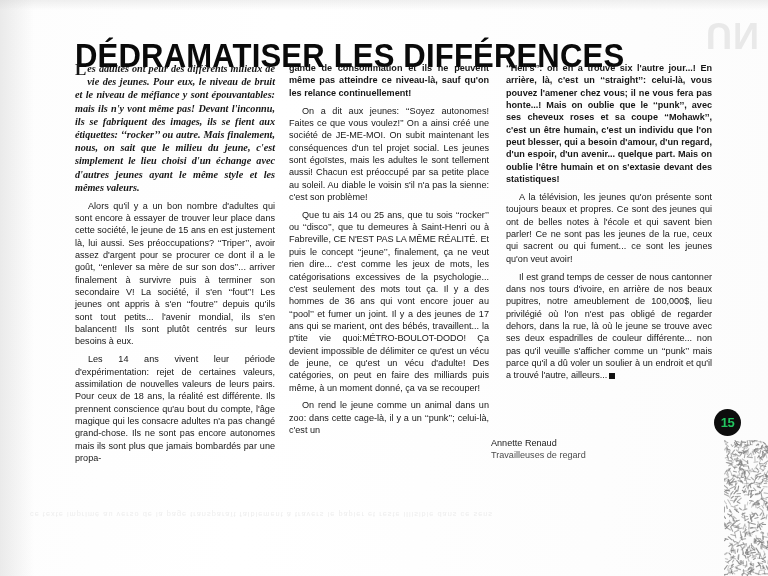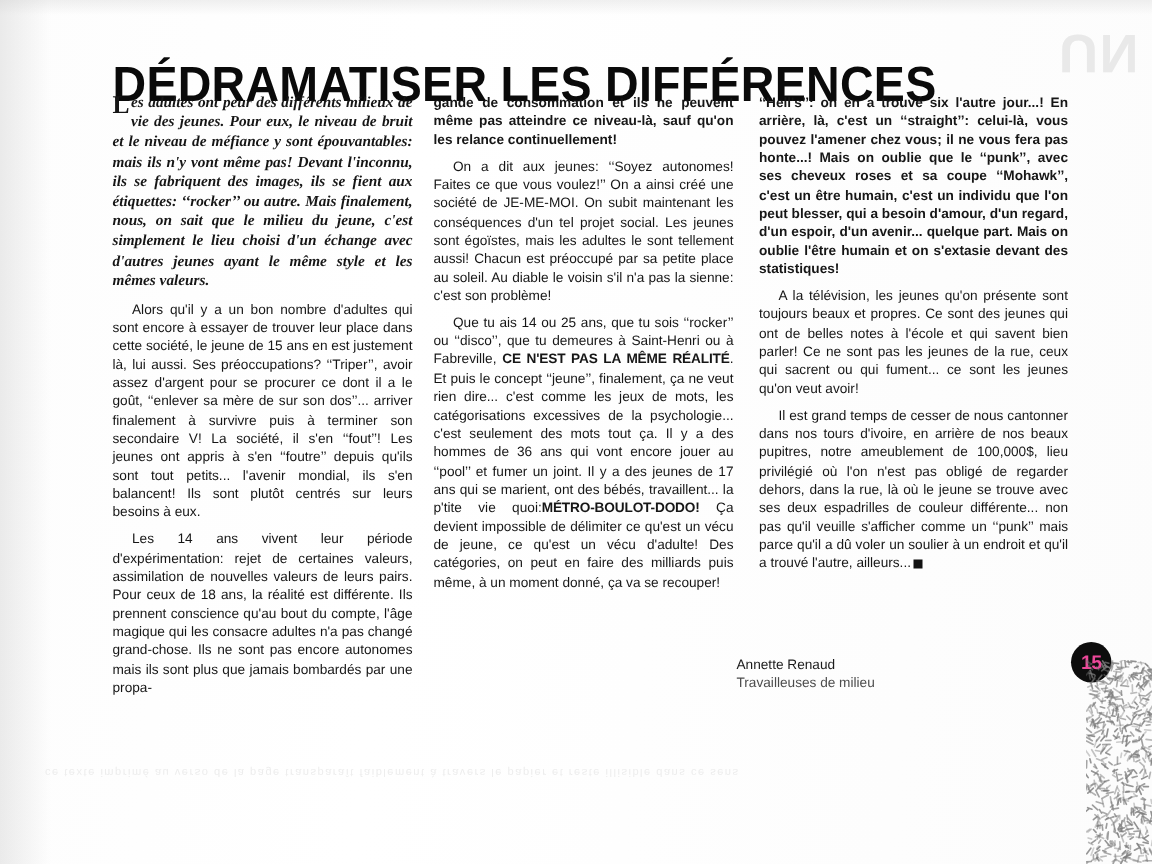--- a/index.html
+++ b/index.html
@@ -123,21 +123,21 @@
     float: left;
     font-family: "Liberation Serif", serif;
     font-style: normal;
     font-weight: 700;
     font-size: 17px;
     line-height: 13px;
     padding: 1px 1px 0 0;
     margin-right: 0px;
   }
 
-  b, strong { font-weight: 700; letter-spacing: -0.1px; }
+  b, strong { font-weight: 400; letter-spacing: -0.1px; }
 
   .endmark {
     display: inline-block;
     width: 6px;
     height: 6px;
     background: #111;
     vertical-align: -0.5px;
     margin-left: 2px;
   }
 
@@ -153,26 +153,26 @@
     padding-right: 6px;
   }
   #byline .role {
     color: #4c4c4c;
   }
 
   
   #folio {
     position: absolute;
     left: 714px;
-    top: 428px;
+    top: 409px;
     width: 27px;
     height: 27px;
     border-radius: 50%;
     background: #0d0d0d;
-    color: #ec4899;
+    color: #22c55e;
     font-size: 13px;
     font-weight: 700;
     display: flex;
     align-items: center;
     justify-content: center;
     letter-spacing: -0.4px;
   }
 
   
   #speckle {
@@ -207,33 +207,34 @@
     <p>Les 14 ans vivent leur période d'expérimentation: rejet de certaines valeurs, assimilation de nouvelles valeurs de leurs pairs. Pour ceux de 18 ans, la réalité est différente. Ils prennent conscience qu'au bout du compte, l'âge magique qui les consacre adultes n'a pas changé grand-chose. Ils ne sont pas encore autonomes mais ils sont plus que jamais bombardés par une propa-</p>
   </div>
 
   <div class="col" id="col-2">
     <p class="no-indent">gande de consommation et ils ne peuvent même pas atteindre ce niveau-là, sauf qu'on les relance continuellement!</p>
 
     <p>On a dit aux jeunes: ‘‘Soyez autonomes! Faites ce que vous voulez!’’ On a ainsi créé une société de JE-ME-MOI. On subit maintenant les conséquences d'un tel projet social. Les jeunes sont égoïstes, mais les adultes le sont tellement aussi! Chacun est préoccupé par sa petite place au soleil. Au diable le voisin s'il n'a pas la sienne: c'est son problème!</p>
 
     <p><span>Que tu ais 14 ou 25 ans, que tu sois ‘‘rocker’’ ou ‘‘disco’’, que tu demeures à Saint-Henri ou à Fabreville, </span><b>CE N'EST PAS LA MÊME RÉALITÉ</b><span>. Et puis le concept ‘‘jeune’’, finalement, ça ne veut rien dire... c'est comme les jeux de mots, les catégorisations excessives de la psychologie... c'est seulement des mots tout ça. Il y a des hommes de 36 ans qui vont encore jouer au ‘‘pool’’ et fumer un joint. Il y a des jeunes de 17 ans qui se marient, ont des bébés, travaillent... la p'tite vie quoi:</span><b>MÉTRO-BOULOT-DODO!</b><span> Ça devient impossible de délimiter ce qu'est un vécu de jeune, ce qu'est un vécu d'adulte! Des catégories, on peut en faire des milliards puis même, à un moment donné, ça va se recouper!</span></p>
 
+    <p>On rend le jeune comme un animal dans un zoo: dans cette cage-là, il y a un ‘‘punk’’; celui-là, c'est un</p>
   </div>
 
   <div class="col" id="col-3">
     <p class="no-indent">‘‘Hell's’’: on en a trouvé six l'autre jour...! En arrière, là, c'est un ‘‘straight’’: celui-là, vous pouvez l'amener chez vous; il ne vous fera pas honte...! Mais on oublie que le ‘‘punk’’, avec ses cheveux roses et sa coupe ‘‘Mohawk’’, c'est un être humain, c'est un individu que l'on peut blesser, qui a besoin d'amour, d'un regard, d'un espoir, d'un avenir... quelque part. Mais on oublie l'être humain et on s'extasie devant des statistiques!</p>
 
     <p>A la télévision, les jeunes qu'on présente sont toujours beaux et propres. Ce sont des jeunes qui ont de belles notes à l'école et qui savent bien parler! Ce ne sont pas les jeunes de la rue, ceux qui sacrent ou qui fument... ce sont les jeunes qu'on veut avoir!</p>
 
     <p><span>Il est grand temps de cesser de nous cantonner dans nos tours d'ivoire, en arrière de nos beaux pupitres, notre ameublement de 100,000$, lieu privilégié où l'on n'est pas obligé de regarder dehors, dans la rue, là où le jeune se trouve avec ses deux espadrilles de couleur différente... non pas qu'il veuille s'afficher comme un ‘‘punk’’ mais parce qu'il a dû voler un soulier à un endroit et qu'il a trouvé l'autre, ailleurs...</span><span class="endmark"></span></p>
   </div>
 
   <div id="byline">
     <div>Annette Renaud</div>
-    <div class="role">Travailleuses de milieu</div>
+    <div class="role">Travailleuses de regard</div>
   </div>
 
   <div id="folio">15</div>
 
   <div id="speckle">
     <svg width="44" height="136" viewBox="0 0 44 136" aria-hidden="true">
       <g id="speckle-group" stroke="#7d7d7d" stroke-width="1.1" stroke-linecap="round">
           <line x1="21.11" y1="50.83" x2="22.67" y2="52.35" opacity="0.35"></line>
           <line x1="4.33" y1="96.73" x2="7.83" y2="99.97" opacity="0.75"></line>
           <line x1="19.79" y1="13.10" x2="23.80" y2="14.45" opacity="0.37"></line>

